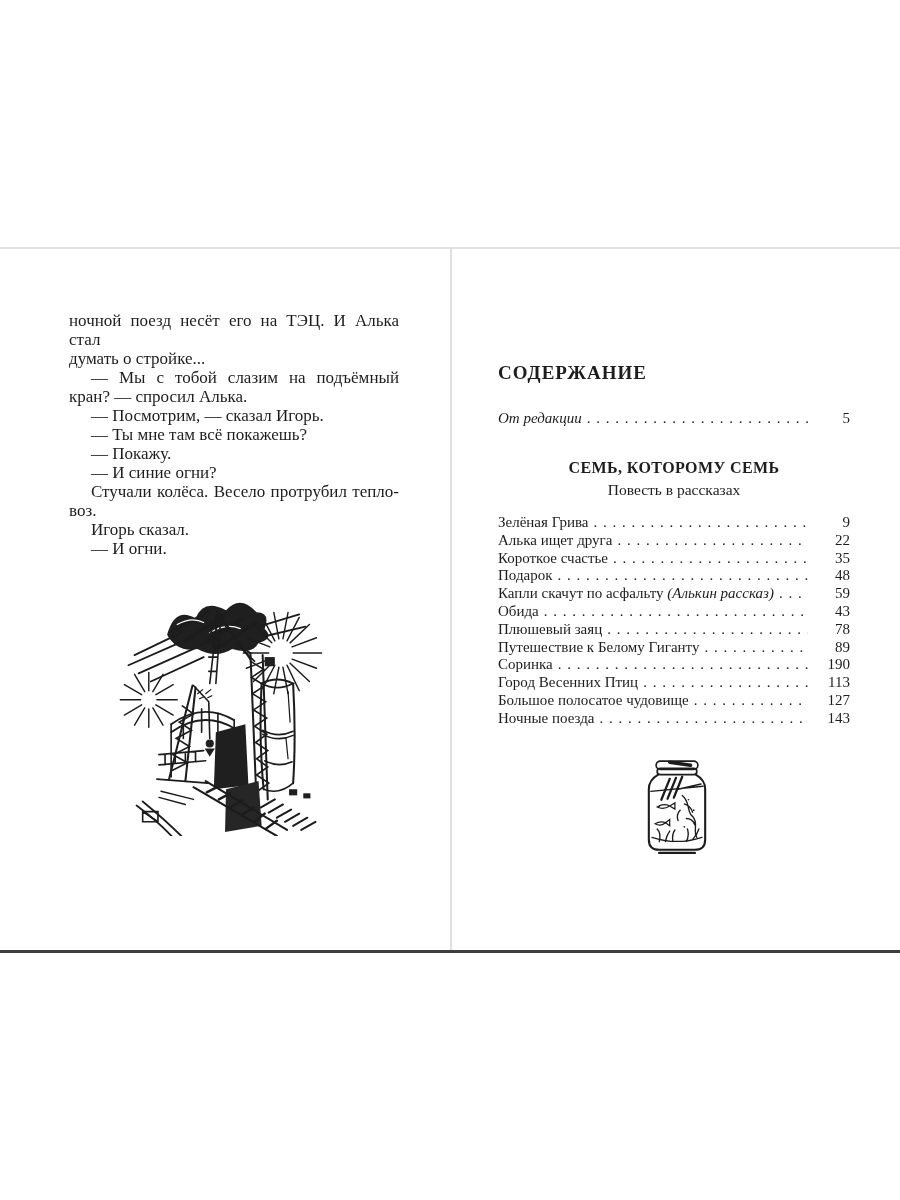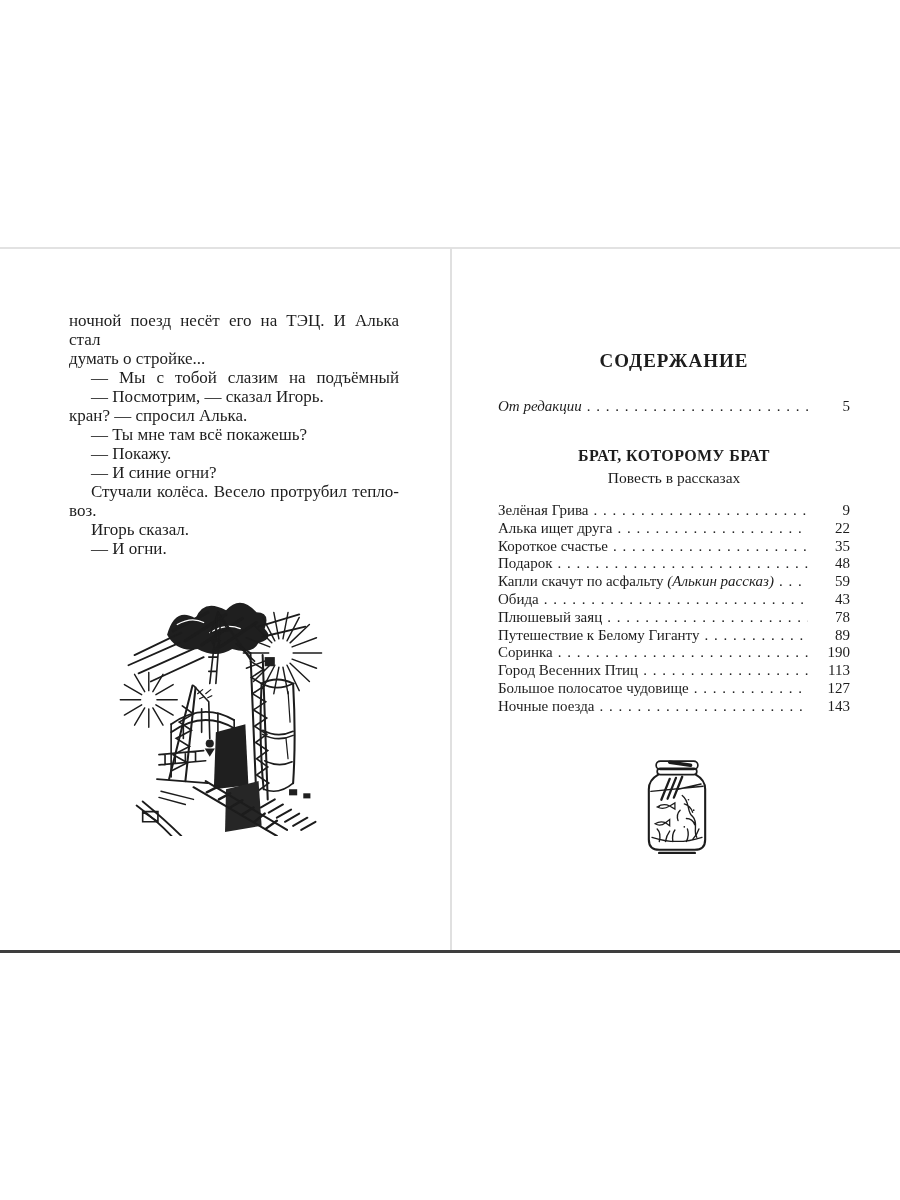--- a/index.html
+++ b/index.html
@@ -13,22 +13,22 @@
 
   
   .left-text { position: absolute; left: 51px; top: 311px; width: 348px;
                font-size: 17px; line-height: 19px; text-align: left; }
   .left-text .line { white-space: nowrap; margin-left: 18px; }
   .left-text .indent { padding-left: 22px; }
   .left-text .fill { white-space: normal; text-align: justify; text-align-last: justify; }
 
   
   .toc { position: absolute; left: 498px; top: 350px; width: 352px; }
-  .toc-main-title { font-size: 19px; font-weight: bold; text-align: center;
-                    letter-spacing: 1px; line-height: 22px; margin-bottom: 24px; }
+  .toc-main-title { font-size: 19px; font-weight: bold; 
+                    letter-spacing: 1px; line-height: 22px; margin-bottom: 24px; margin-top: 12px; }
   .toc-row { display: flex; align-items: baseline; font-size: 15px; line-height: 20px; }
   .toc-list .toc-row { line-height: 17.8px; }
   .toc-name { white-space: nowrap; }
   .toc-italic { font-style: italic; white-space: pre; }
   .toc-dots { flex: 1 1 auto; overflow: hidden; white-space: nowrap; margin: 0 10px 0 5px; }
   .toc-dots::after { content: ". . . . . . . . . . . . . . . . . . . . . . . . . . . . . . . . . . . . . . . . . . . . . . . ."; letter-spacing: 1px; }
   .toc-page { flex: 0 0 32px; text-align: right; }
   .section-heading { font-size: 16px; font-weight: bold; text-align: center;
                      letter-spacing: 0.4px; margin-top: 31px; line-height: 17px; }
   .section-subheading { font-size: 15.5px; text-align: center; margin-top: 5px; line-height: 17px; }
@@ -44,22 +44,22 @@
 <body>
 
 <div class="top-line"></div>
 <div class="divider"></div>
 <div class="bottom-line"></div>
 
 <div class="left-text">
   <div class="line fill">ночной поезд несёт его на ТЭЦ. И Алька стал</div>
   <div class="line">думать о стройке...</div>
   <div class="line indent fill">— Мы с тобой слазим на подъёмный</div>
+  <div class="line">кран? — спросил Алька.</div>
   <div class="line indent">— Посмотрим, — сказал Игорь.</div>
-  <div class="line">кран? — спросил Алька.</div>
   <div class="line indent">— Ты мне там всё покажешь?</div>
   <div class="line indent">— Покажу.</div>
   <div class="line indent">— И синие огни?</div>
   <div class="line indent fill">Стучали колёса. Весело протрубил тепло-</div>
   <div class="line">воз.</div>
   <div class="line indent">Игорь сказал.</div>
   <div class="line indent">— И огни.</div>
 </div>
 
 <div class="illus-left">
@@ -127,21 +127,21 @@
 
 <div class="toc">
   <div class="toc-main-title">СОДЕРЖАНИЕ</div>
 
   <div class="toc-row front-row">
     <span class="toc-name">От редакции</span>
     <span class="toc-dots"></span>
     <span class="toc-page">5</span>
   </div>
 
-  <div class="section-heading">БРАТ, КОТОРОМУ БРАТ</div>
+  <div class="section-heading">СЕМЬ, КОТОРОМУ СЕМЬ</div>
   <div class="section-subheading">Повесть в рассказах</div>
 
   <div class="toc-list">
     <div class="toc-row">
       <span class="toc-name">Зелёная Грива</span>
       <span class="toc-dots"></span>
       <span class="toc-page">9</span>
     </div>
     <div class="toc-row">
       <span class="toc-name">Алька ищет друга</span>

